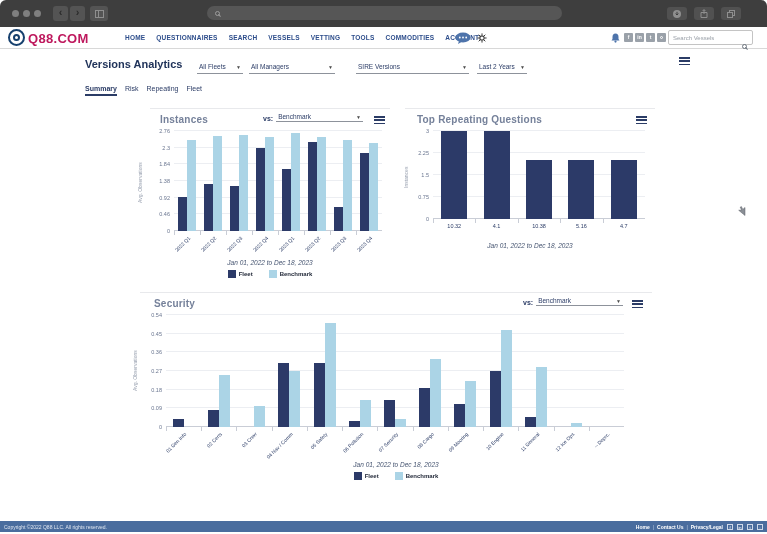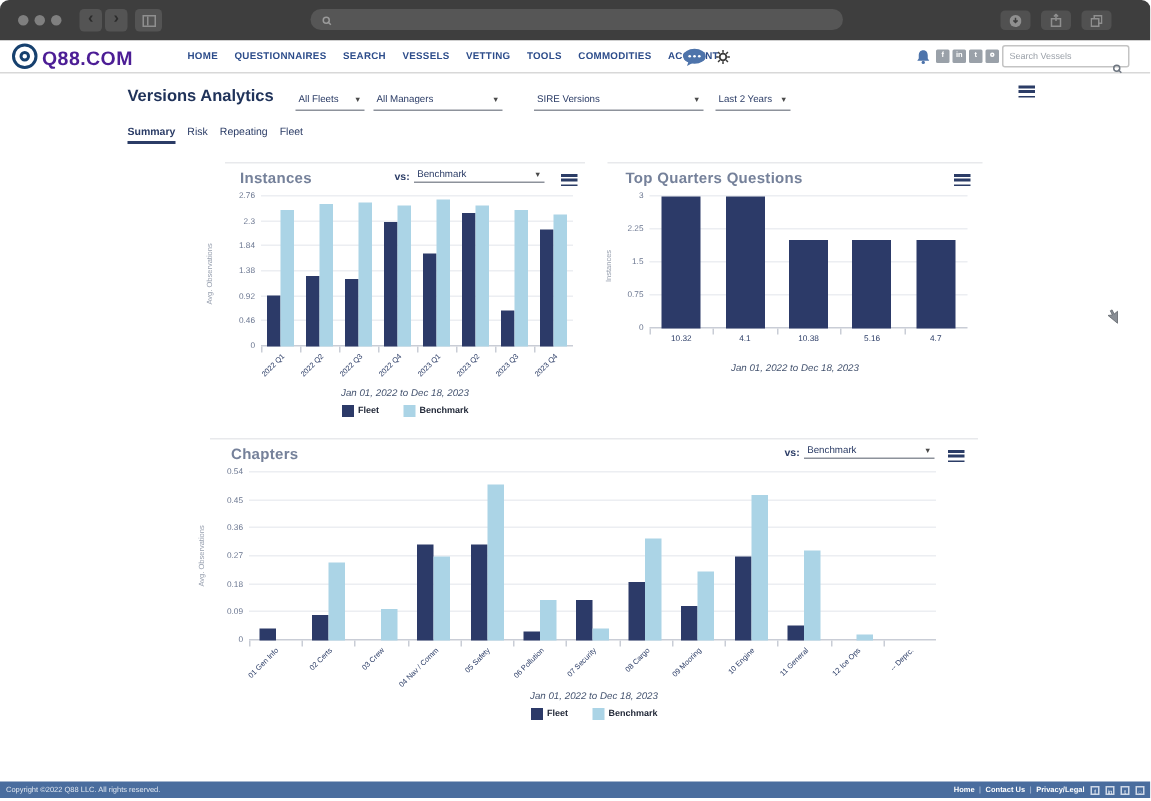--- a/index.html
+++ b/index.html
@@ -24,21 +24,21 @@
   .mag { width:5px; height:5px; border:1px solid #9b9b9b; border-radius:50%; position:relative; display:inline-block; }
   .mag::after { content:""; position:absolute; width:3px; height:1px; background:#9b9b9b; right:-2px; bottom:-1px; transform:rotate(45deg); }
   .wbtn { position:absolute; top:7px; width:20px; height:13px; background:#515151; border-radius:3px;
           display:flex; align-items:center; justify-content:center; }
 
   
   #siteheader { position:absolute; top:27px; left:0; width:767px; height:22px; background:#fff; border-bottom:1px solid #d8d8d8; }
   .logo-circle { position:absolute; left:8px; top:2px; width:17px; height:17px; border-radius:50%; border:2px solid #16406e;
                  display:flex; align-items:center; justify-content:center; }
   .logo-circle i { display:block; width:7px; height:7px; border-radius:50%; border:2px solid #16406e; }
-  .logo-text { position:absolute; left:28px; top:4px; font-size:13px; font-weight:bold; color:#4c1d95; letter-spacing:.3px; }
+  .logo-text { position:absolute; left:28px; top:4px; font-size:13px; font-weight:bold; color:#be185d; letter-spacing:.3px; }
   .mainnav { position:absolute; left:125px; top:0; height:21px; display:flex; align-items:center; gap:11px; }
   .mainnav a { font-size:6.5px; font-weight:bold; color:#2d4d8b; letter-spacing:.2px; }
   .hicon { position:absolute; }
   .hsocial { position:absolute; top:6px; width:9px; height:9px; background:#9aa1a9; border-radius:1px;
              color:#fff; font-size:5px; line-height:9px; text-align:center; font-weight:bold; }
   .hsocial .cam { display:inline-block; width:3px; height:3px; border:1px solid #fff; border-radius:50%; margin-top:2px; }
   .vsearch { position:absolute; left:668px; top:3px; width:85px; height:15px; border:1px solid #c4c4c4; border-radius:2px;
              font-size:6px; color:#333; padding:0 14px 0 4px; font-family:"Liberation Sans",sans-serif; outline:none; }
   .vsearch::placeholder { color:#9aa0a8; }
   .vmag { position:absolute; left:742px; top:8px; }
@@ -303,21 +303,21 @@
           <span>Fleet</span>
         </span>
         <span class="legitem">
           <span class="swatch" style="background: rgb(171, 212, 230);"></span>
           <span>Benchmark</span>
         </span>
       </div>
   </div>
 
   <div class="panel" id="panel-repeating">
-    <div class="ctitle">Top Quarters Questions</div>
+    <div class="ctitle">Top Repeating Questions</div>
     <div class="hamburger">
         <span></span>
         <span></span>
         <span></span>
       </div>
     <div class="ylab">Instances</div>
     <div class="plot">
         <div class="gridline baseline" style="bottom: 0%;"></div>
         <div class="ytick" style="bottom: 0%;">0</div>
         <div class="gridline" style="bottom: 25%;"></div>
@@ -348,21 +348,21 @@
           <div class="group">
             <div class="bar" style="height: 66.6667%; width: 26px; background: rgb(44, 58, 104);"></div>
             <div class="xlabel flat">4.7</div>
           </div>
         </div>
       </div>
     <div class="caption">Jan 01, 2022 to Dec 18, 2023</div>
   </div>
 
   <div class="panel" id="panel-chapters">
-    <div class="ctitle">Chapters</div>
+    <div class="ctitle">Security</div>
     <div class="vsrow">
       <span class="vslabel">vs:</span>
       <span class="vselect">
         <span>Benchmark</span>
           <span class="chev">▼</span>
       </span>
     </div>
     <div class="hamburger">
         <span></span>
         <span></span>

